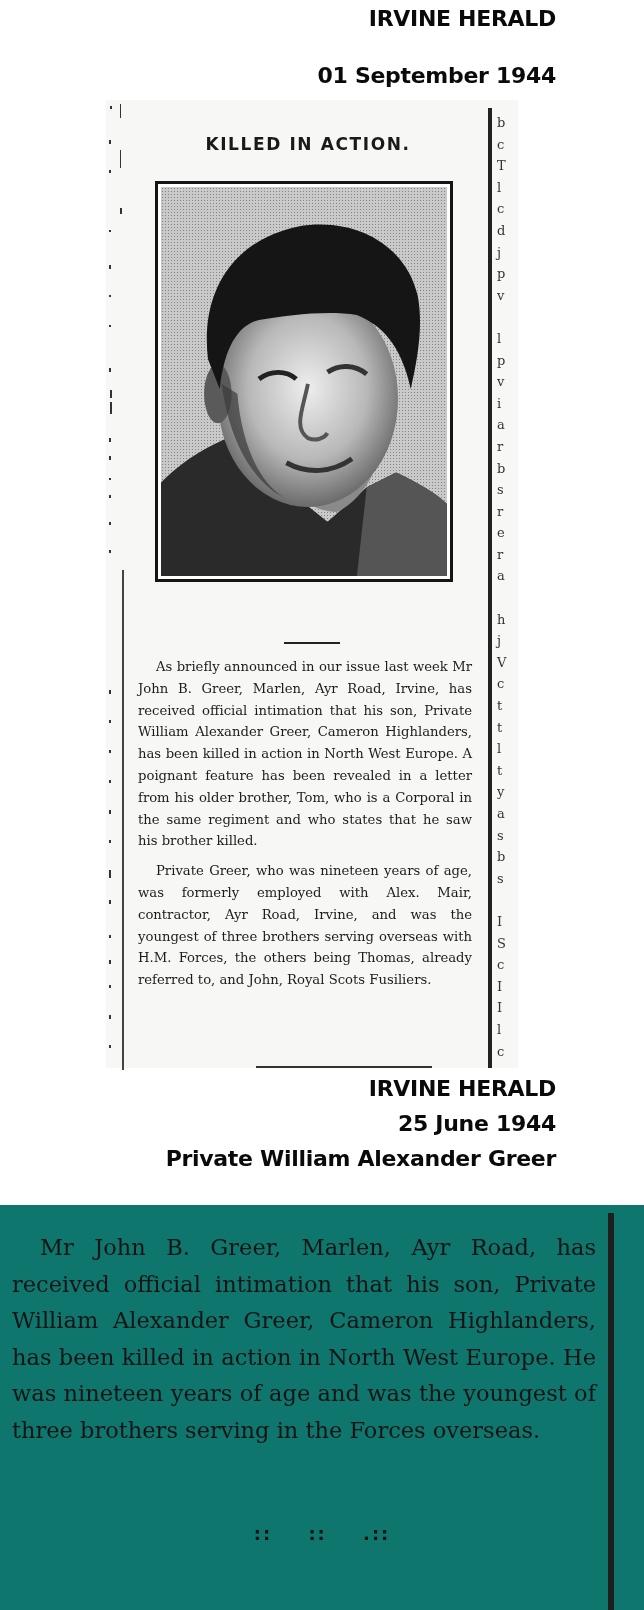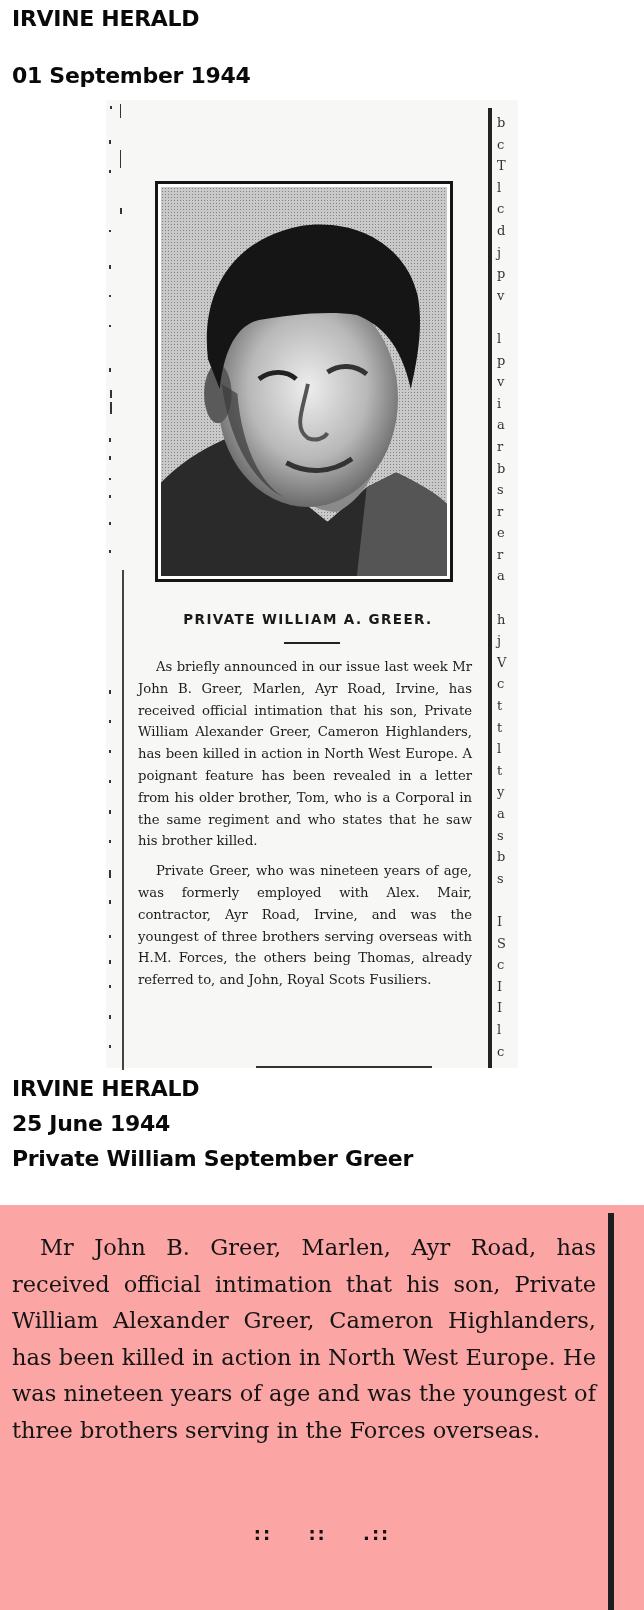--- a/index.html
+++ b/index.html
@@ -1,21 +1,21 @@
 <!DOCTYPE html>
 <html><head>
 <meta charset="utf-8">
 <style>
   html, body { margin: 0; padding: 0; }
   body {
     width: 644px; height: 1610px; background: #ffffff; position: relative; overflow: hidden;
     font-family: "DejaVu Sans", sans-serif; color: #111;
   }
   .heading {
-    position: absolute; left: 12px; width: 552px; text-align: left;
+    position: absolute; left: 4px; width: 552px; text-align: right;
     font-family: "DejaVu Sans", sans-serif; font-weight: bold; color: #0a0a0a;
     font-size: 22px; line-height: 34px; letter-spacing: -0.3px;
   }
   
   .clip1 {
     position: absolute; left: 106px; top: 100px; width: 412px; height: 968px;
     background: #f7f7f5;
   }
   .clip1 .left-specks {
     position: absolute; left: 0; top: 0; width: 22px; height: 968px;
@@ -61,21 +61,21 @@
     position: absolute; left: 24px; top: 548px; width: 350px;
     font-family: "DejaVu Serif", serif; font-size: 13.2px; line-height: 21.8px; color: #1c1c1c;
     text-align: justify;
   }
   .article1 p { margin: 8px; text-indent: 18px; }
   .bottom-rule {
     position: absolute; left: 150px; top: 966px; width: 176px; height: 2px; background: #333;
   }
   
   .clip2 {
-    position: absolute; left: 0; top: 1205px; width: 644px; height: 405px; background: #fca5a5;
+    position: absolute; left: 0; top: 1205px; width: 644px; height: 405px; background: #0f766e;
   }
   .clip2 .vrule {
     position: absolute; left: 608px; top: 8px; width: 6px; height: 397px; background: #1e1e1e;
   }
   .article2 {
     position: absolute; left: 12px; top: 24px; width: 584px;
     font-family: "DejaVu Serif", serif; font-size: 22.5px; line-height: 36.5px; color: #151515;
     text-align: justify; text-align-last: left;
   }
   .article2 p { margin: 0; text-indent: 28px; }
@@ -169,20 +169,21 @@
     <span></span>
     <span>I</span>
     <span>S</span>
     <span>c</span>
     <span>I</span>
     <span>I</span>
     <span>l</span>
     <span>c</span>
   </div>
 
+  <div class="kia-title">KILLED IN ACTION.</div>
 
   <div class="photo-frame">
     <div class="photo" title="portrait photograph of soldier">
       <svg viewBox="0 0 292 395" preserveAspectRatio="none">
         <defs>
           <radialGradient id="face" cx="50%" cy="45%" r="55%">
             <stop offset="0%" stop-color="#eeeeee"></stop>
             <stop offset="60%" stop-color="#b8b8b8"></stop>
             <stop offset="100%" stop-color="#6a6a6a"></stop>
           </radialGradient>
@@ -204,33 +205,32 @@
 
         <path d="M150 200 C145 225 135 245 150 255 C158 258 166 256 170 250" stroke="#555" stroke-width="4" fill="none"></path>
 
         <path d="M128 280 C150 292 175 290 195 276" stroke="#333" stroke-width="5" fill="none"></path>
 
         <path d="M62 200 C70 260 95 300 125 315 C100 300 82 260 78 210 Z" fill="#3a3a3a" opacity="0.7"></path>
       </svg>
     </div>
   </div>
 
-  <div class="caption">PRIVATE WILLIAM A. GREER.</div>
   <div class="short-rule"></div>
 
   <div class="article1">
     <p>As briefly announced in our issue last week Mr John B. Greer, Marlen, Ayr Road, Irvine, has received official intimation that his son, Private William Alexander Greer, Cameron Highlanders, has been killed in action in North West Europe. A poignant feature has been revealed in a letter from his older brother, Tom, who is a Corporal in the same regiment and who states that he saw his brother killed.</p>
     <p>Private Greer, who was nineteen years of age, was formerly employed with Alex. Mair, contractor, Ayr Road, Irvine, and was the youngest of three brothers serving overseas with H.M. Forces, the others being Thomas, already referred to, and John, Royal Scots Fusiliers.</p>
   </div>
   <div class="bottom-rule"></div>
 </div>
 
 <div class="heading" style="top:1072px;">IRVINE HERALD</div>
 <div class="heading" style="top:1107px;">25 June 1944</div>
-<div class="heading" style="top:1142px;">Private William September Greer</div>
+<div class="heading" style="top:1142px;">Private William Alexander Greer</div>
 
 <div class="clip2">
   <div class="article2">
     <p>Mr John B. Greer, Marlen, Ayr Road, has received official intimation that his son, Private William Alexander Greer, Cameron Highlanders, has been killed in action in North West Europe. He was nineteen years of age and was the youngest of three brothers serving in the Forces overseas.</p>
   </div>
   <div class="ornament">
     <span>::</span>
     <span>::</span>
     <span>.::</span>
   </div>

